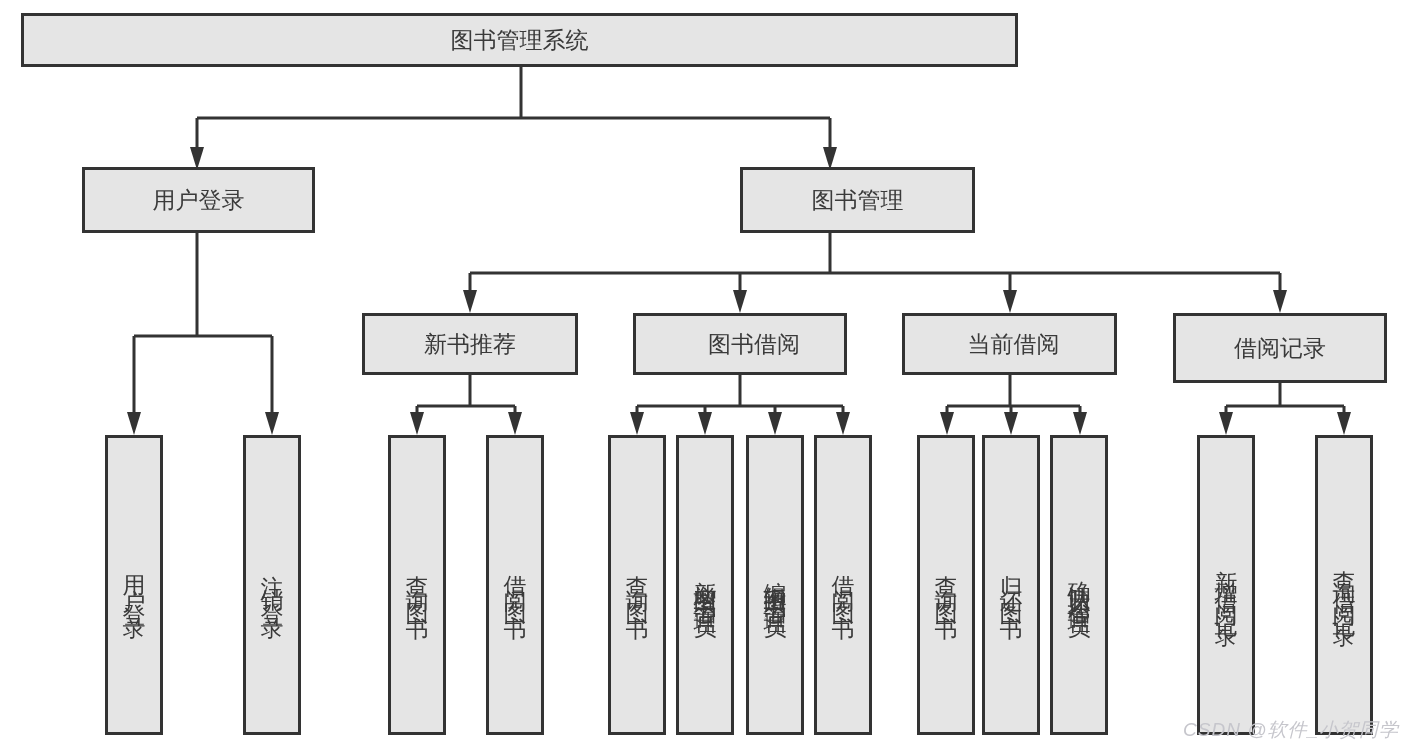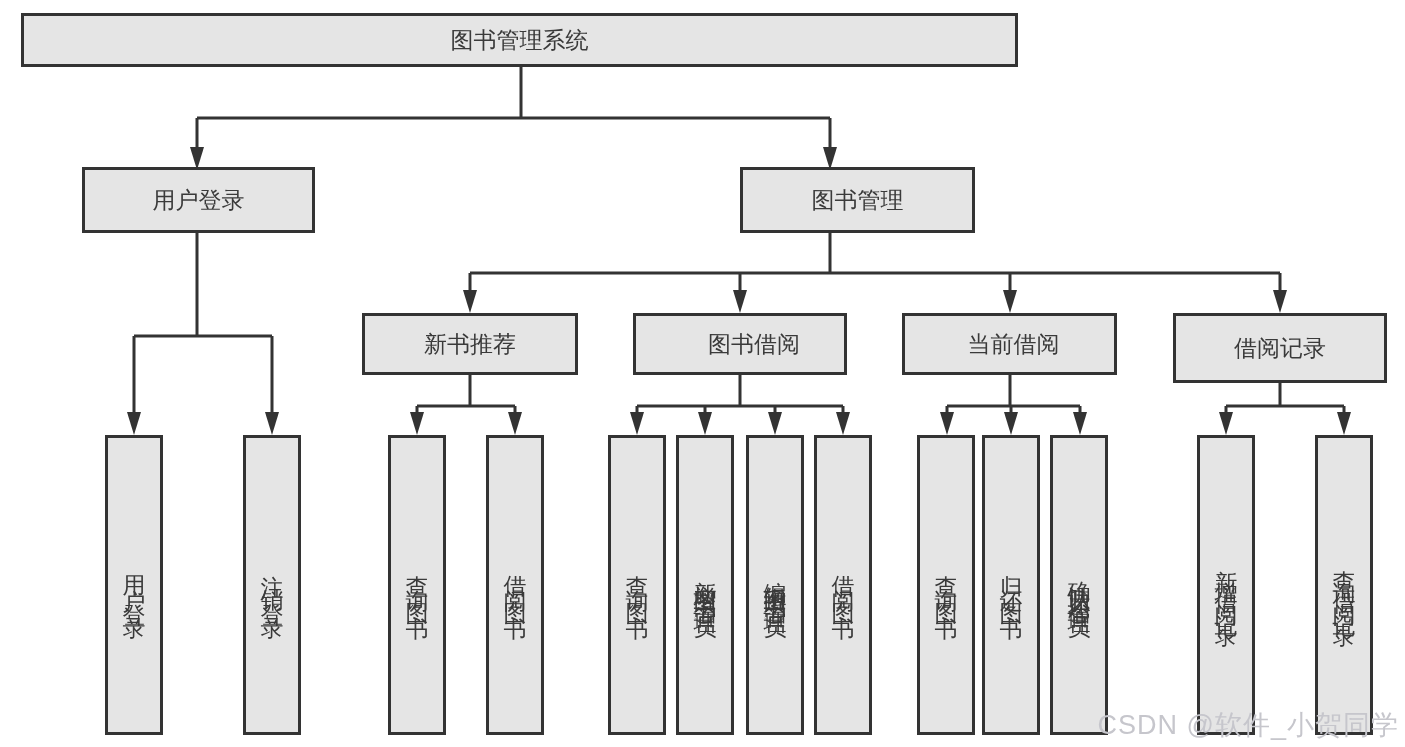--- a/index.html
+++ b/index.html
@@ -33,24 +33,25 @@
     letter-spacing:14px;
     font-size:23px;
     line-height:1;
   }
   .leaf.mid .label{letter-spacing:11px;}
   .leaf.long .label{letter-spacing:5px;font-size:23px;}
   .watermark{
     position:absolute;
     right:6px;bottom:4px;
     color:var(--wm);
-    font-size:27px;
+    font-size:19px;
     letter-spacing:1px;
     z-index:5;
     white-space:nowrap;
+    font-style:italic;
   }
 </style>
 </head>
 <body>
 
 <div class="canvas">
 
   <svg class="connectors" width="1405" height="747" viewBox="0 0 1405 747">
     <g stroke="#333333" stroke-width="3" fill="none">
 

